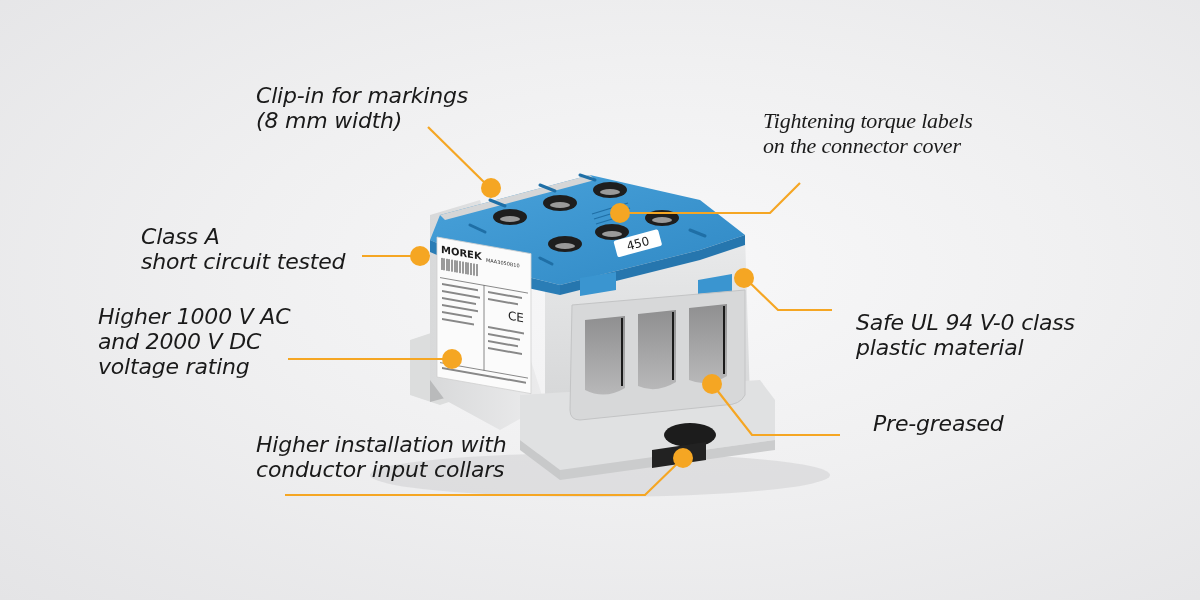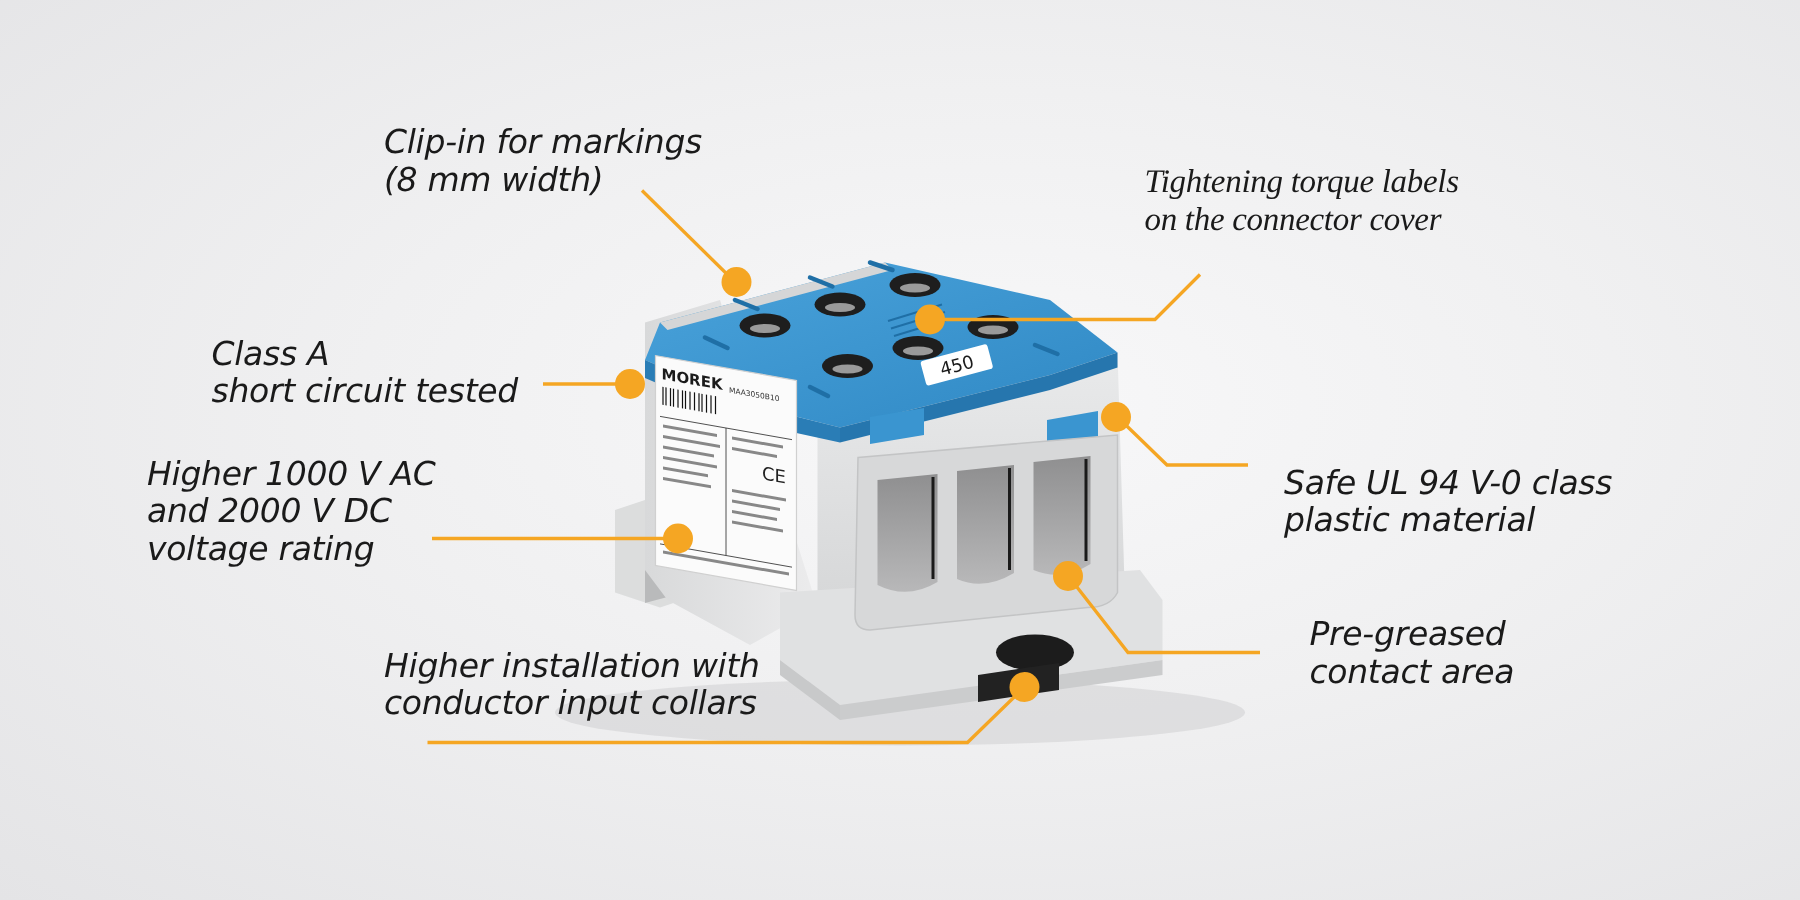--- a/index.html
+++ b/index.html
@@ -211,21 +211,20 @@
   </div>
 
   <div class="callout-text" style="left:98px; top:304px;font-style:italic;">
     <span>Higher 1000 V AC</span>
     <span>and 2000 V DC</span>
     <span>voltage rating</span>
   </div>
 
   <div class="callout-text" style="left:873px; top:411px;">
     <span>Pre-greased</span>
-    <span>contact area</span>
   </div>
 
   <div class="callout-text" style="left:256px; top:432px;">
     <span>Higher installation with</span>
     <span>conductor input collars</span>
   </div>
 
 </div>
 
 </body></html>

